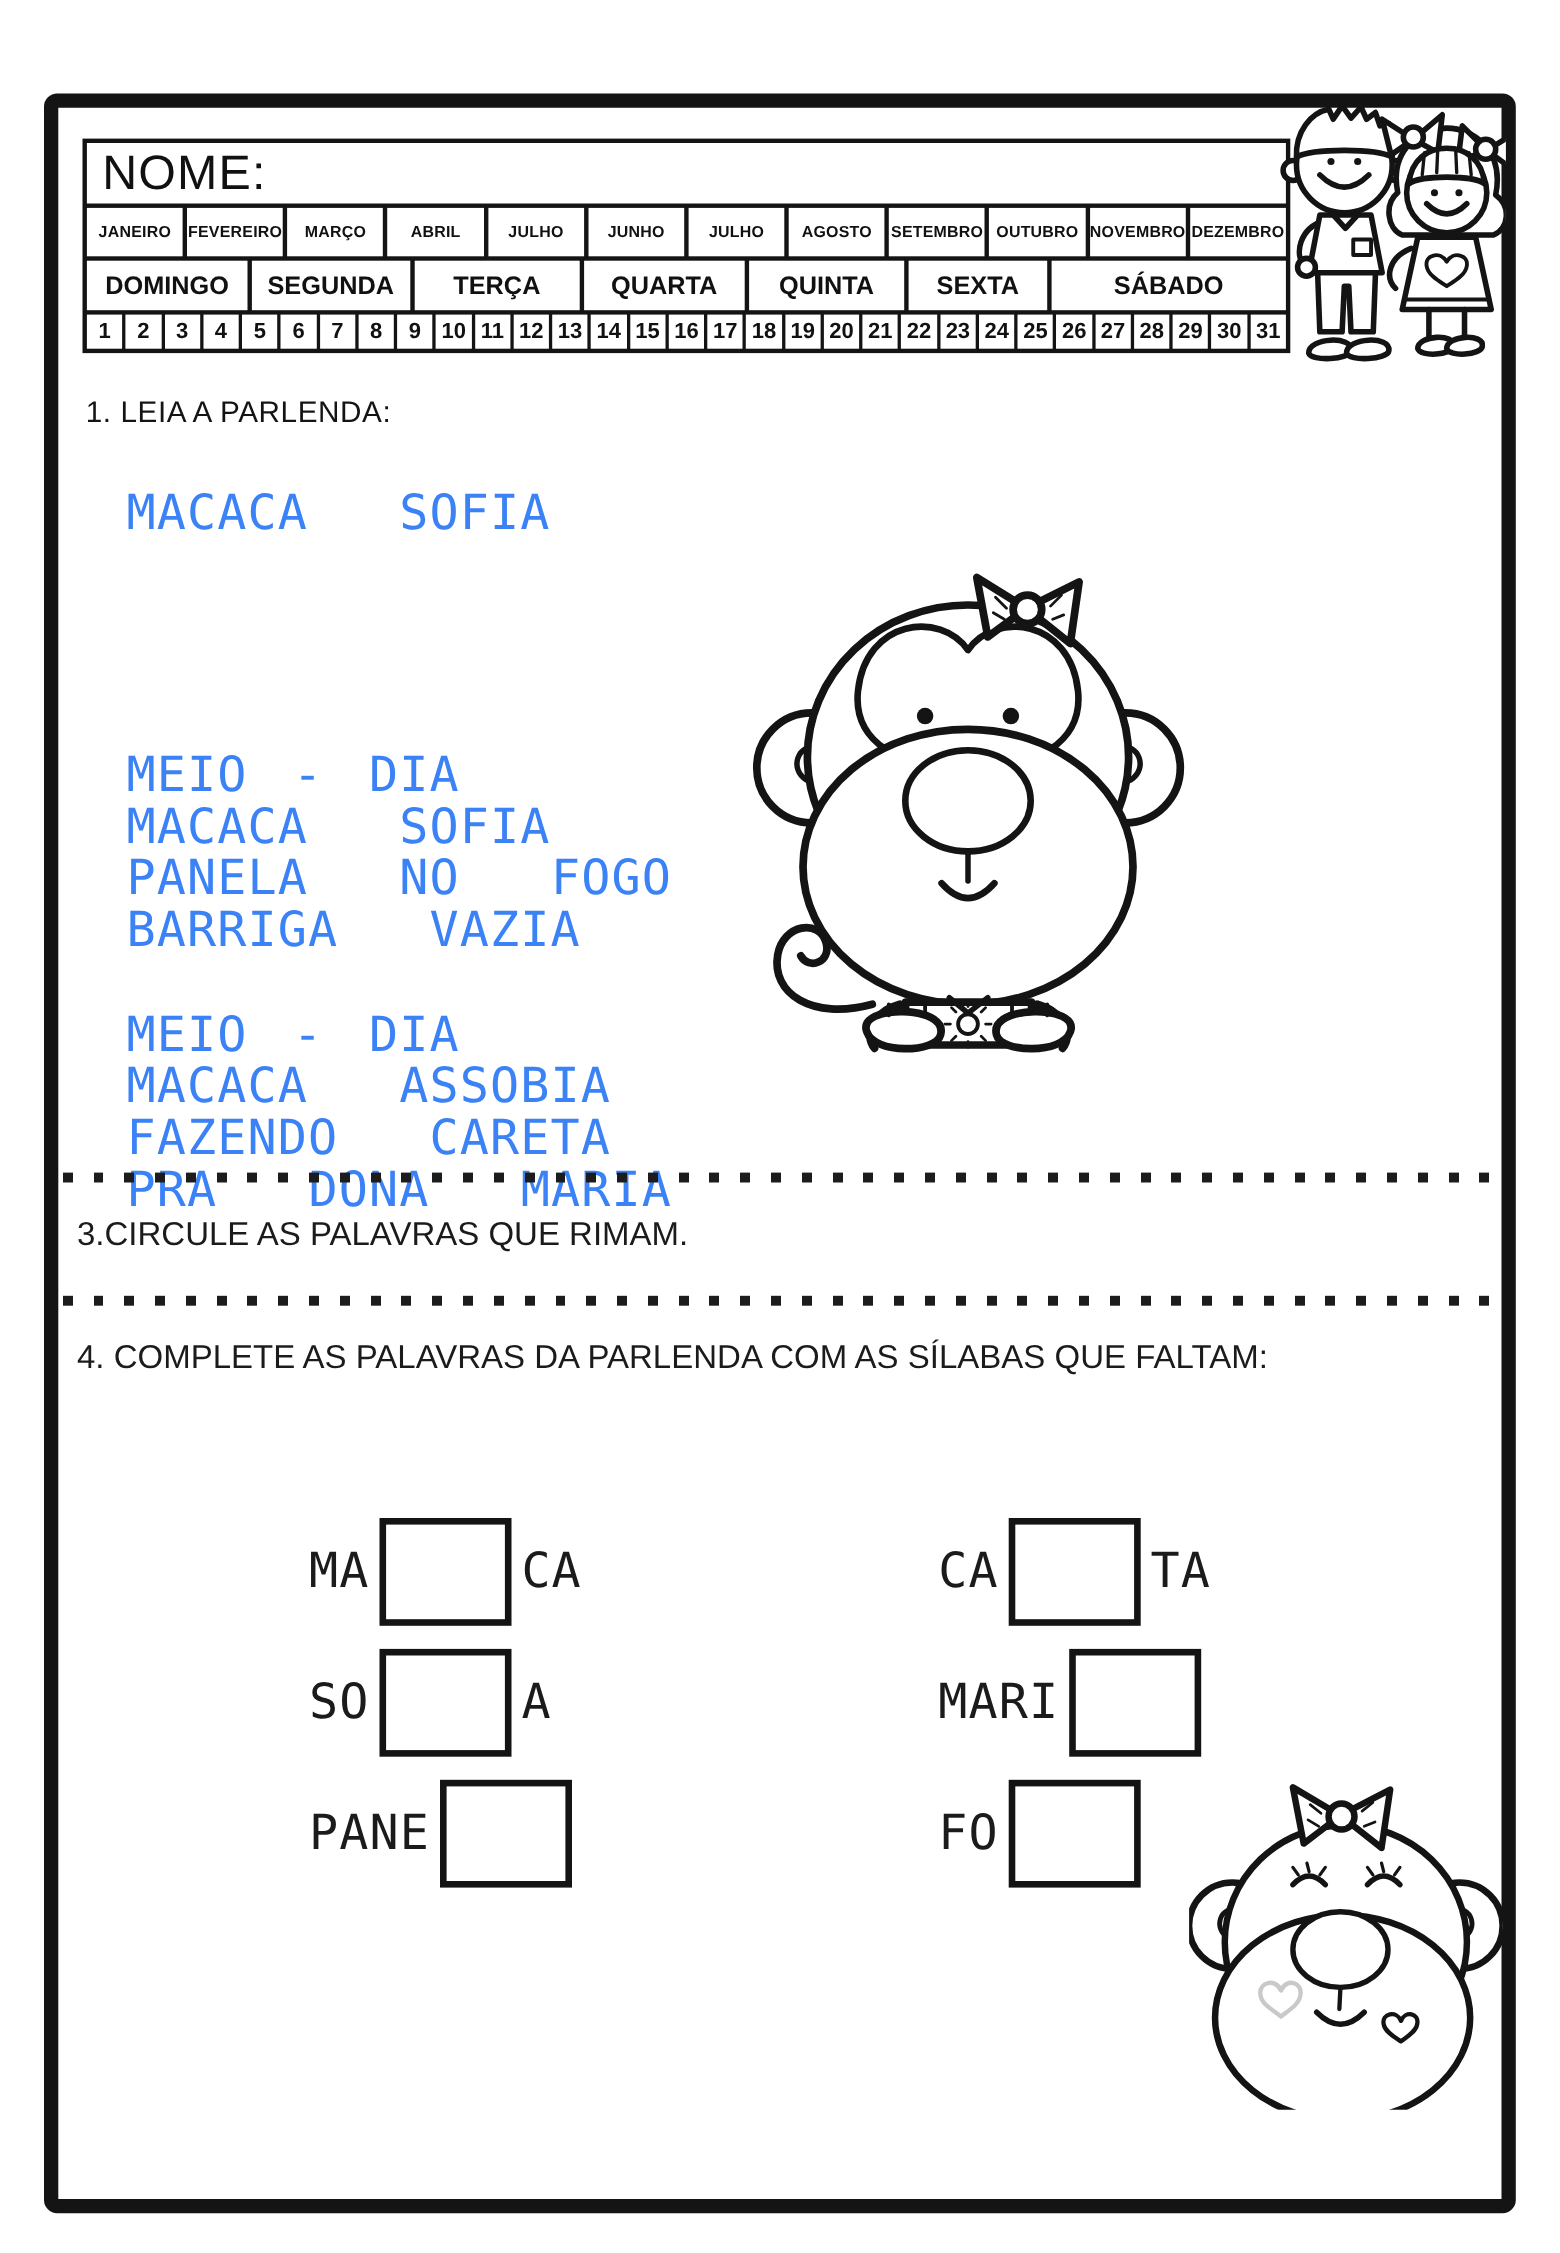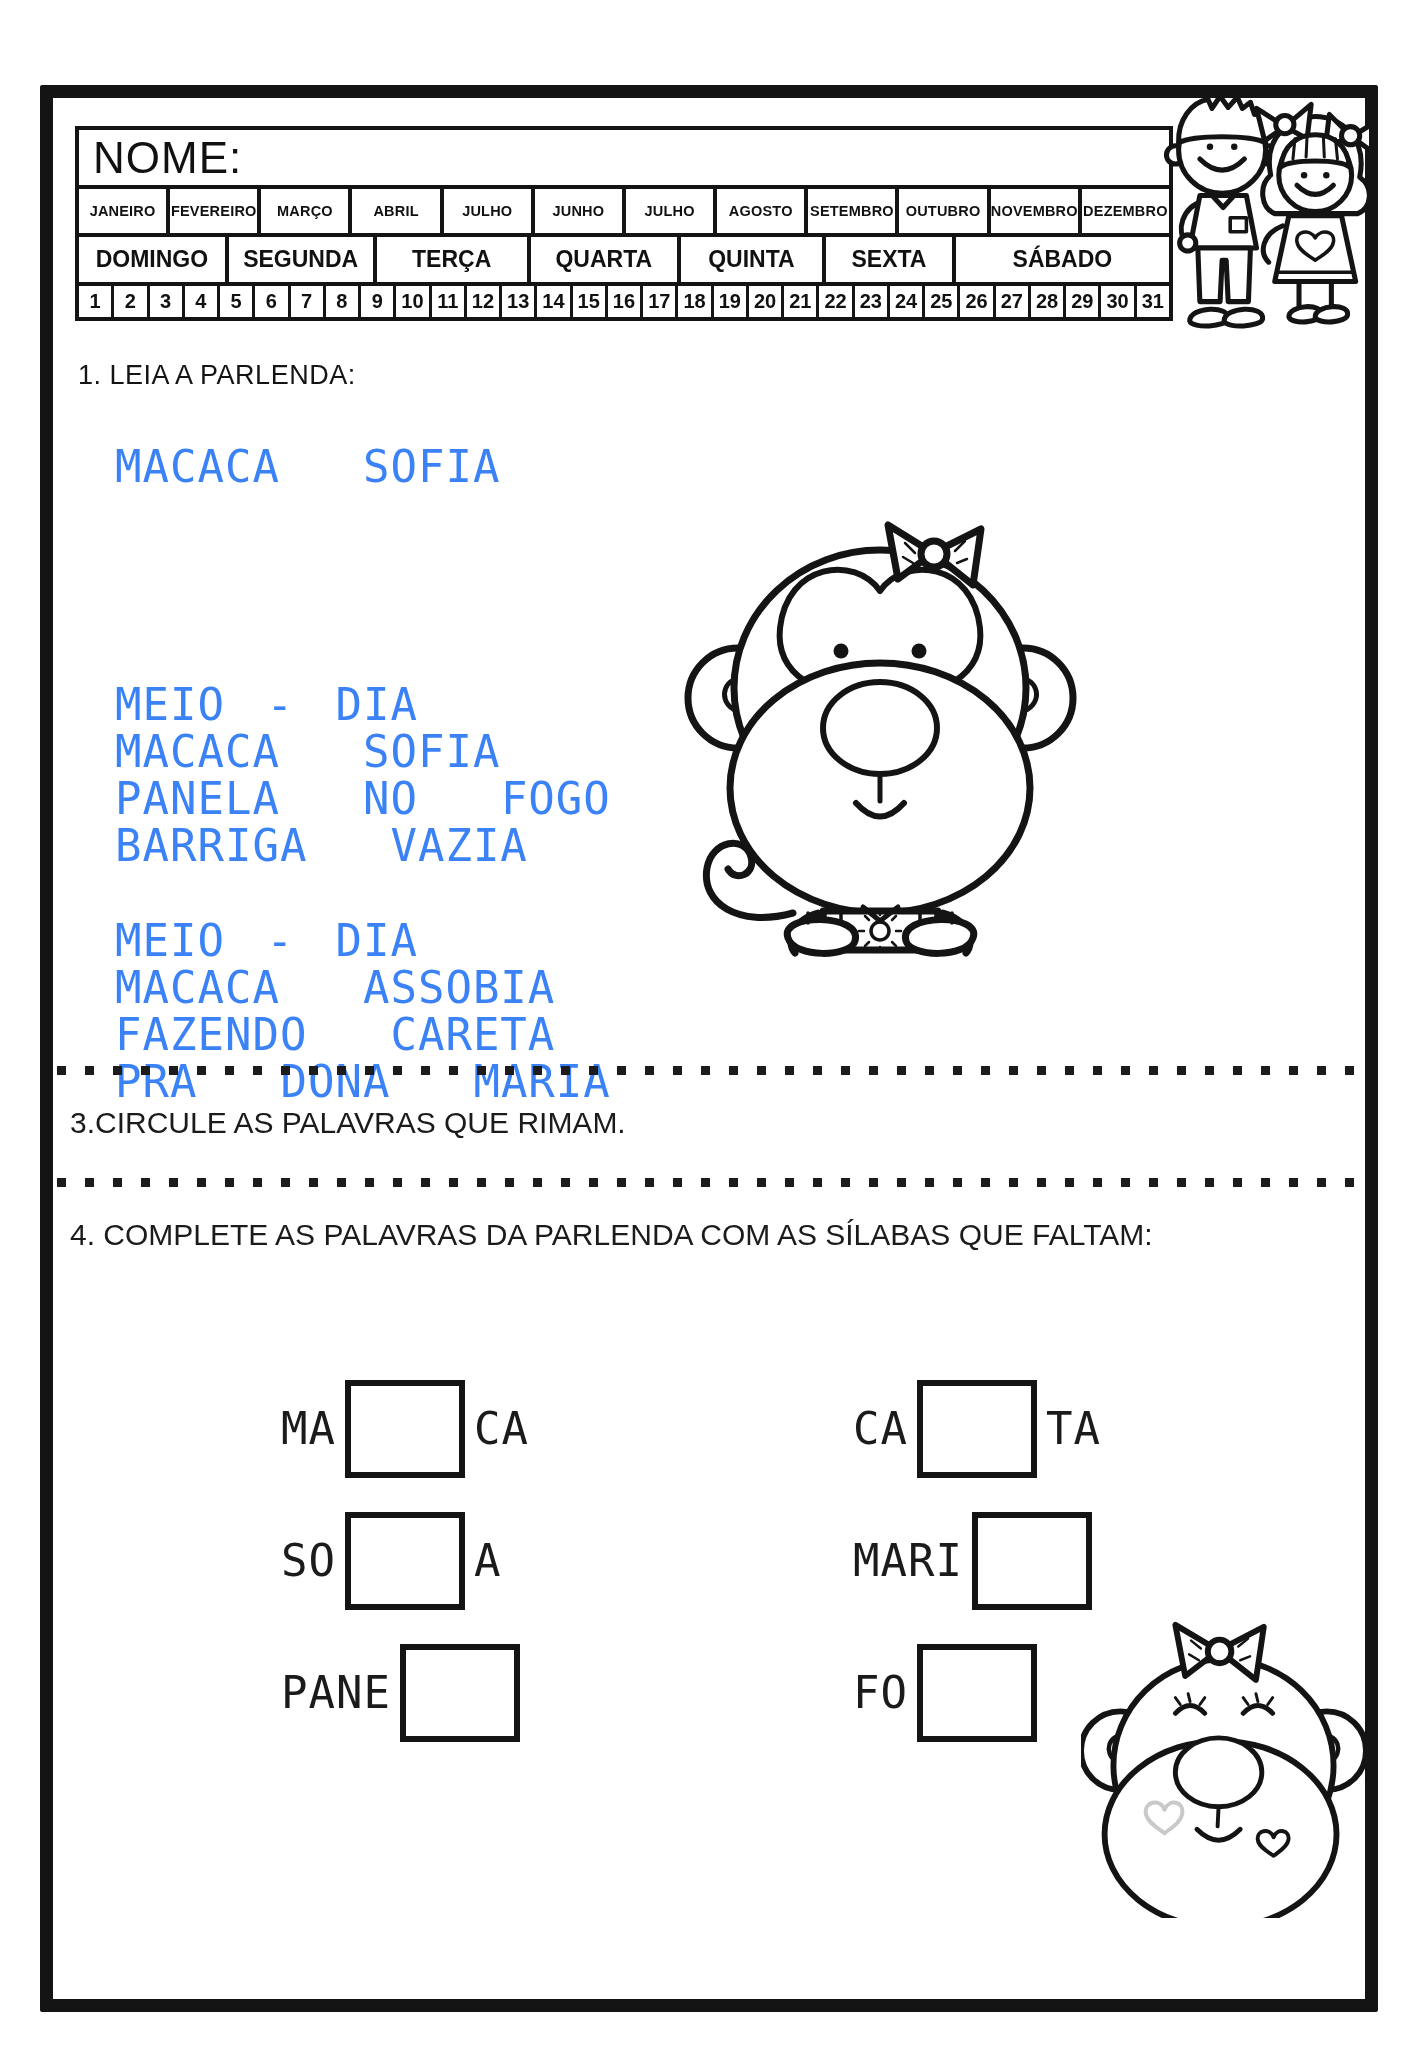--- a/index.html
+++ b/index.html
@@ -1,19 +1,19 @@
 <!DOCTYPE html>
 <html><head>
 <meta charset="utf-8">
 <style>
   html,body{margin:0;padding:0;background:#ffffff;}
   body{width:1418px;height:2048px;position:relative;overflow:hidden;}
   .abs{position:absolute;}
   .page{position:absolute;left:40px;top:85px;width:1338px;height:1927px;
-        box-sizing:border-box;border:13px solid #141414;border-radius:2px;background:#fff;}
+        box-sizing:border-box;border:13px solid #141414;border-radius:12px;background:#fff;}
 
   
   .header-table{left:22px;top:28px;width:1090px;background:#141414;padding:4px;
                 display:flex;flex-direction:column;gap:4px;}
   .row-name{height:55px;background:#fff;display:flex;align-items:center;padding:0 14px;
             font-family:"Liberation Sans",sans-serif;font-size:44px;letter-spacing:1px;color:#111;}
   .row-months{display:grid;grid-template-columns:repeat(12,1fr);gap:4px;height:44px;}
   .row-days{display:grid;grid-template-columns:1.3fr 1.28fr 1.34fr 1.3fr 1.26fr 1.12fr 1.9fr;gap:4px;height:45px;}
   .row-nums{display:grid;grid-template-columns:repeat(31,1fr);gap:3px;height:31px;}
   .cell{background:#fff;display:flex;align-items:center;justify-content:center;
@@ -25,21 +25,21 @@
 
   
   .act-title-hand{font-family:"Liberation Sans",sans-serif;font-weight:normal;font-size:27px;
                   letter-spacing:0.5px;color:#141414;white-space:nowrap;}
   .act-title{font-family:"Liberation Sans",sans-serif;font-size:30px;color:#1b1b1b;white-space:nowrap;}
   .poem{font-family:"DejaVu Sans Mono",monospace;font-size:44px;color:#3b82f6;
         letter-spacing:1px;word-spacing:14px;line-height:47px;white-space:pre;}
   .dotline{height:9px;background-image:repeating-linear-gradient(90deg,#1c1c1c 0 9px,transparent 9px 28px);}
 
   
-  .fill-grid{display:grid;grid-template-columns:572px auto;row-gap:37px;width:1010px;text-align:right;}
+  .fill-grid{display:grid;grid-template-columns:572px auto;row-gap:24px;width:1010px;text-align:right;}
   .fill-item{display:flex;align-items:center;height:95px;
              font-family:"DejaVu Sans Mono",monospace;font-size:44px;color:#1b1b1b;letter-spacing:1px;}
   .fill-box{width:108px;height:86px;border:6px solid #141414;margin:0 9px;flex:none;background:#fff;}
 
   svg{display:block;}
 </style>
 </head>
 <body>
 
 <div class="page">

